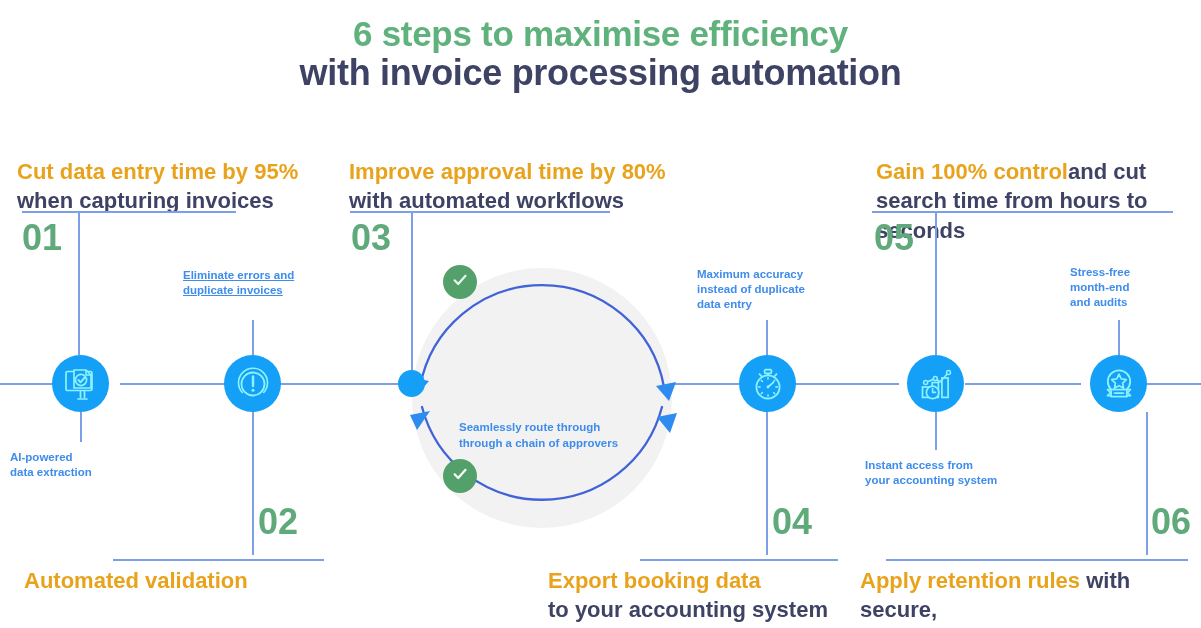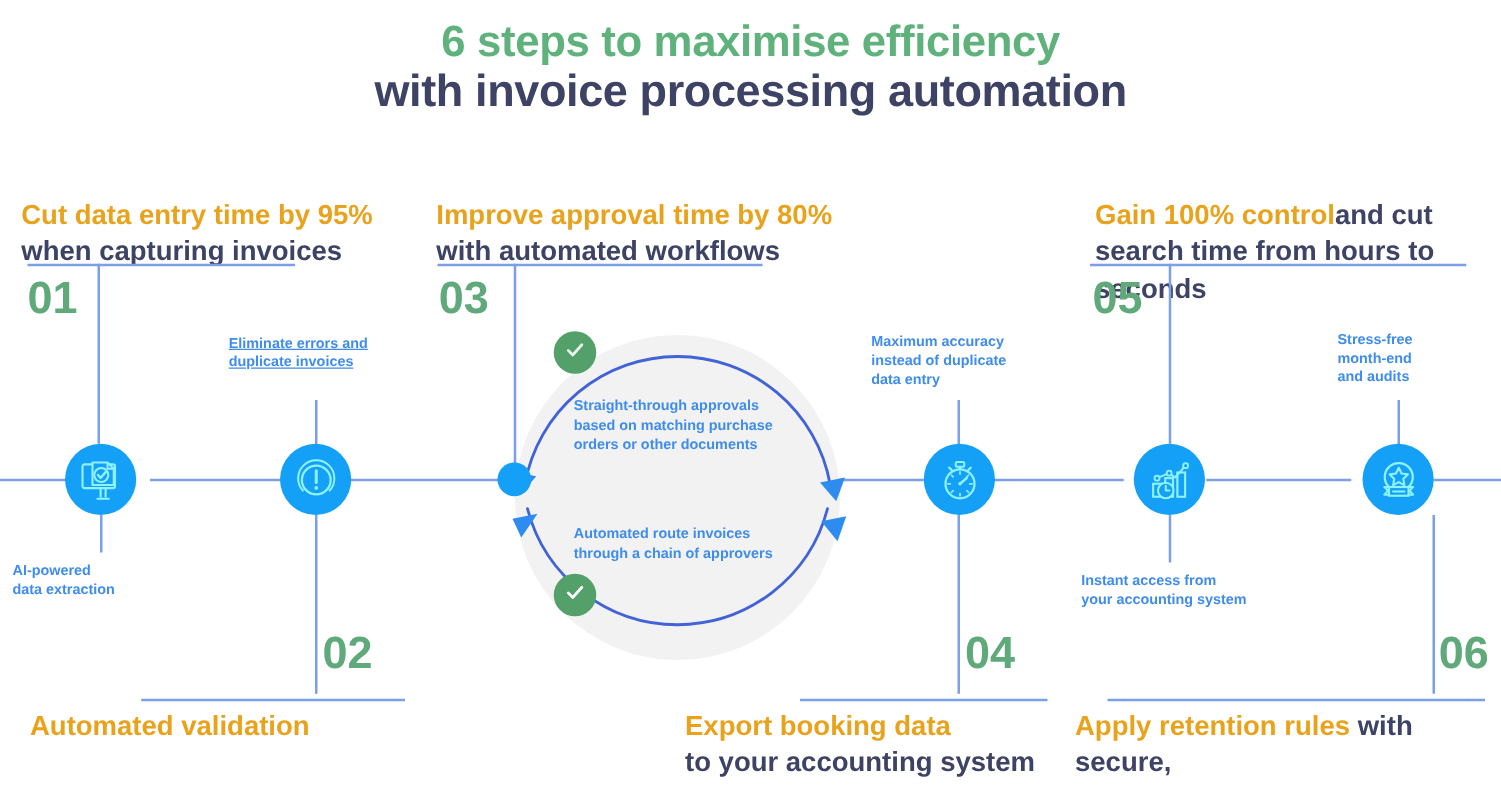--- a/index.html
+++ b/index.html
@@ -128,27 +128,22 @@
     <path d="M24 152 A124 124 0 0 0 264 152" fill="none" stroke="#4262D8" stroke-width="2.3" stroke-linecap="round"></path>
 
     <polygon points="11,122 31,126 18,141" fill="#2E8BF0"></polygon>
     <polygon points="278,127 258,131 271,146" fill="#2E8BF0"></polygon>
     <polygon points="12,160 32,156 19,175" fill="#2E8BF0"></polygon>
     <polygon points="279,158 259,162 272,178" fill="#2E8BF0"></polygon>
   </svg>
 
   <div class="dotnode" style="left:398px;top:370px;"></div>
 
-  <div class="ctext" style="left:459px;top:318px;width:220px;">
-    <span>Straight-through approvals</span><br>
-    <span>based on matching purchase</span><br>
-    <span>orders or other documents</span>
-  </div>
   <div class="ctext" style="left:459px;top:420px;width:220px;">
-    <span>Automated route invoices</span><br>
+    <span>Seamlessly route through</span><br>
     <span>through a chain of approvers</span>
   </div>
 
   <div class="check" style="left:443px;top:265px;">
     <span>
       <svg width="18" height="18" viewBox="0 0 18 18">
         <path d="M3.6 9.3 l3.6 3.7 l7.3 -8.2" fill="none" stroke="#EAF6EE" stroke-width="2.2" stroke-linecap="round" stroke-linejoin="round"></path>
       </svg>
     </span>
   </div>

